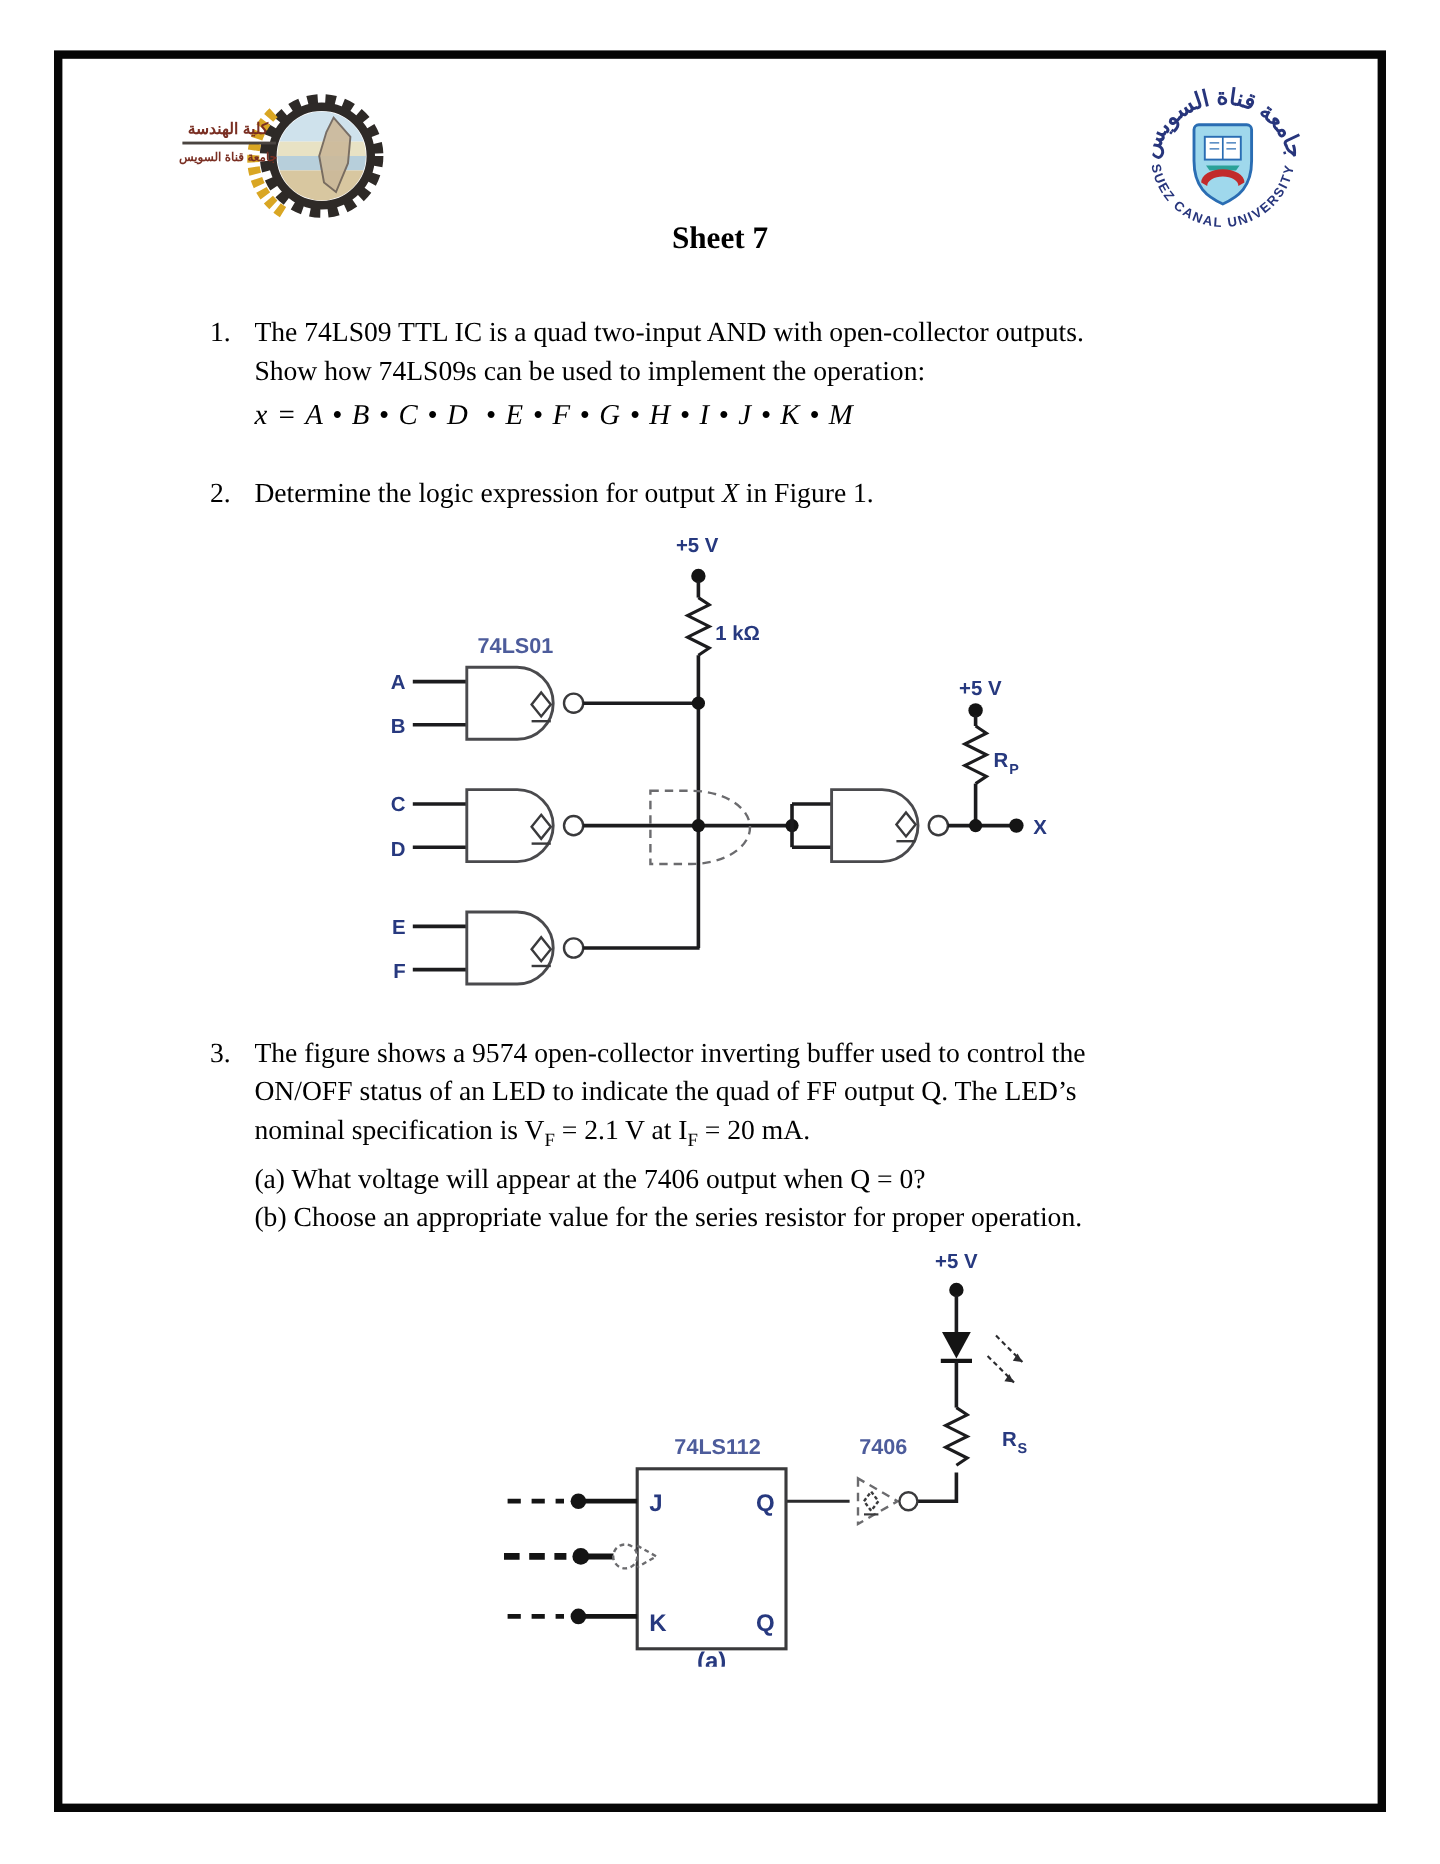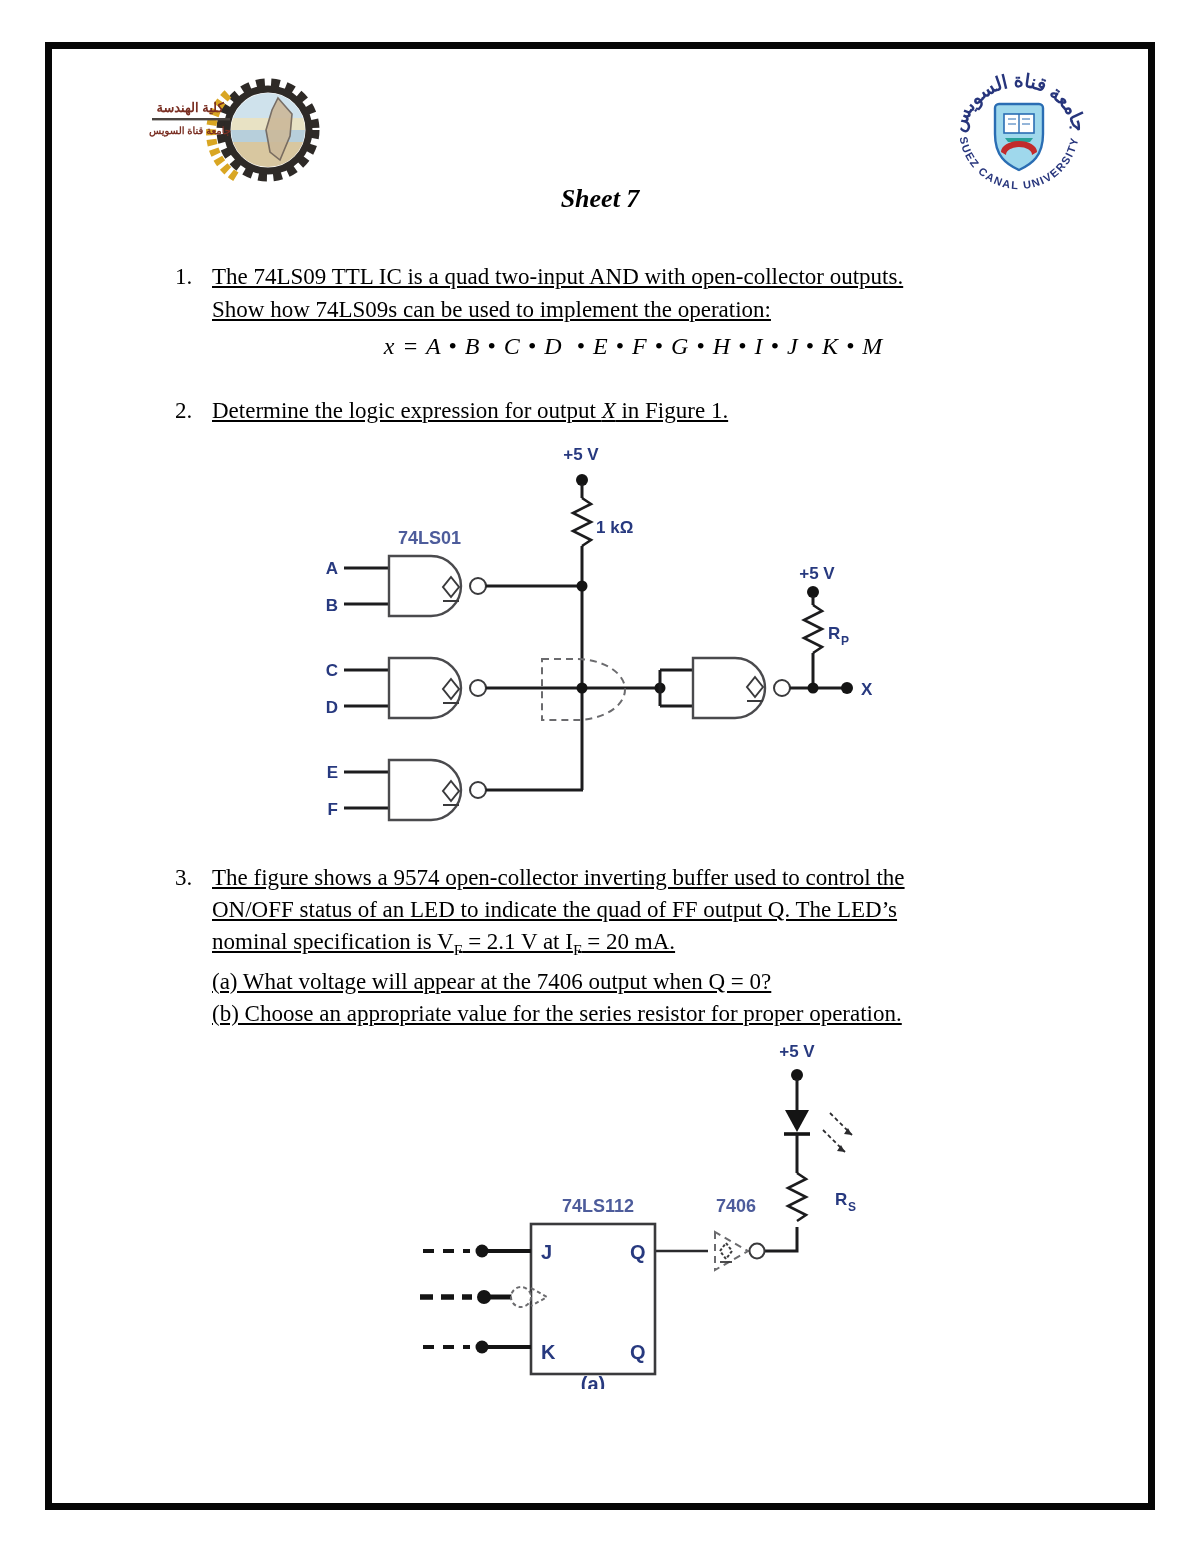--- a/index.html
+++ b/index.html
@@ -4,27 +4,27 @@
 <style>
   html,body{margin:0;padding:0;background:#ffffff;}
   .page{position:relative;width:1200px;height:1553px;background:#ffffff;overflow:hidden;
         font-family:"Liberation Serif","DejaVu Serif",serif;color:#000;}
   .frame{position:absolute;left:45px;top:42px;width:1110px;height:1468px;
          border:7px solid #060606;box-sizing:border-box;}
   
   .hdr-center{position:absolute;left:300px;top:74px;width:600px;text-align:center;}
   .hdr-line{font-weight:bold;font-size:23px;line-height:31px;}
   .sheet-title{position:absolute;left:300px;top:184px;width:600px;text-align:center;
-               font-weight:bold;font-size:26px;font-style:italic;}
+               font-weight:bold;font-size:26px;}
   
   .para{position:absolute;left:175px;width:880px;font-size:23px;line-height:33px;}
   .para .num{position:absolute;left:0;top:0;}
-  .para .ptext{margin-left:37px;text-decoration:underline;}
+  .para .ptext{margin-left:37px;}
   .para span{white-space:pre-wrap;}
-  .eq{margin-left:37px;text-align:center;font-style:italic;font-size:24px;
+  .eq{margin-left:37px;font-style:italic;font-size:24px;
       letter-spacing:1px;white-space:pre;margin-top:4px;}
   .it{font-style:italic;}
   sub.f{font-size:0.68em;}
   .p3{line-height:32px;}
   
   .fig{position:absolute;}
   text.navy{fill:#27397f;font-family:"Liberation Sans","DejaVu Sans",sans-serif;
             font-weight:bold;font-size:17px;}
   text.chip{fill:#4d5c9b;font-family:"Liberation Sans","DejaVu Sans",sans-serif;
             font-weight:bold;font-size:18px;}

